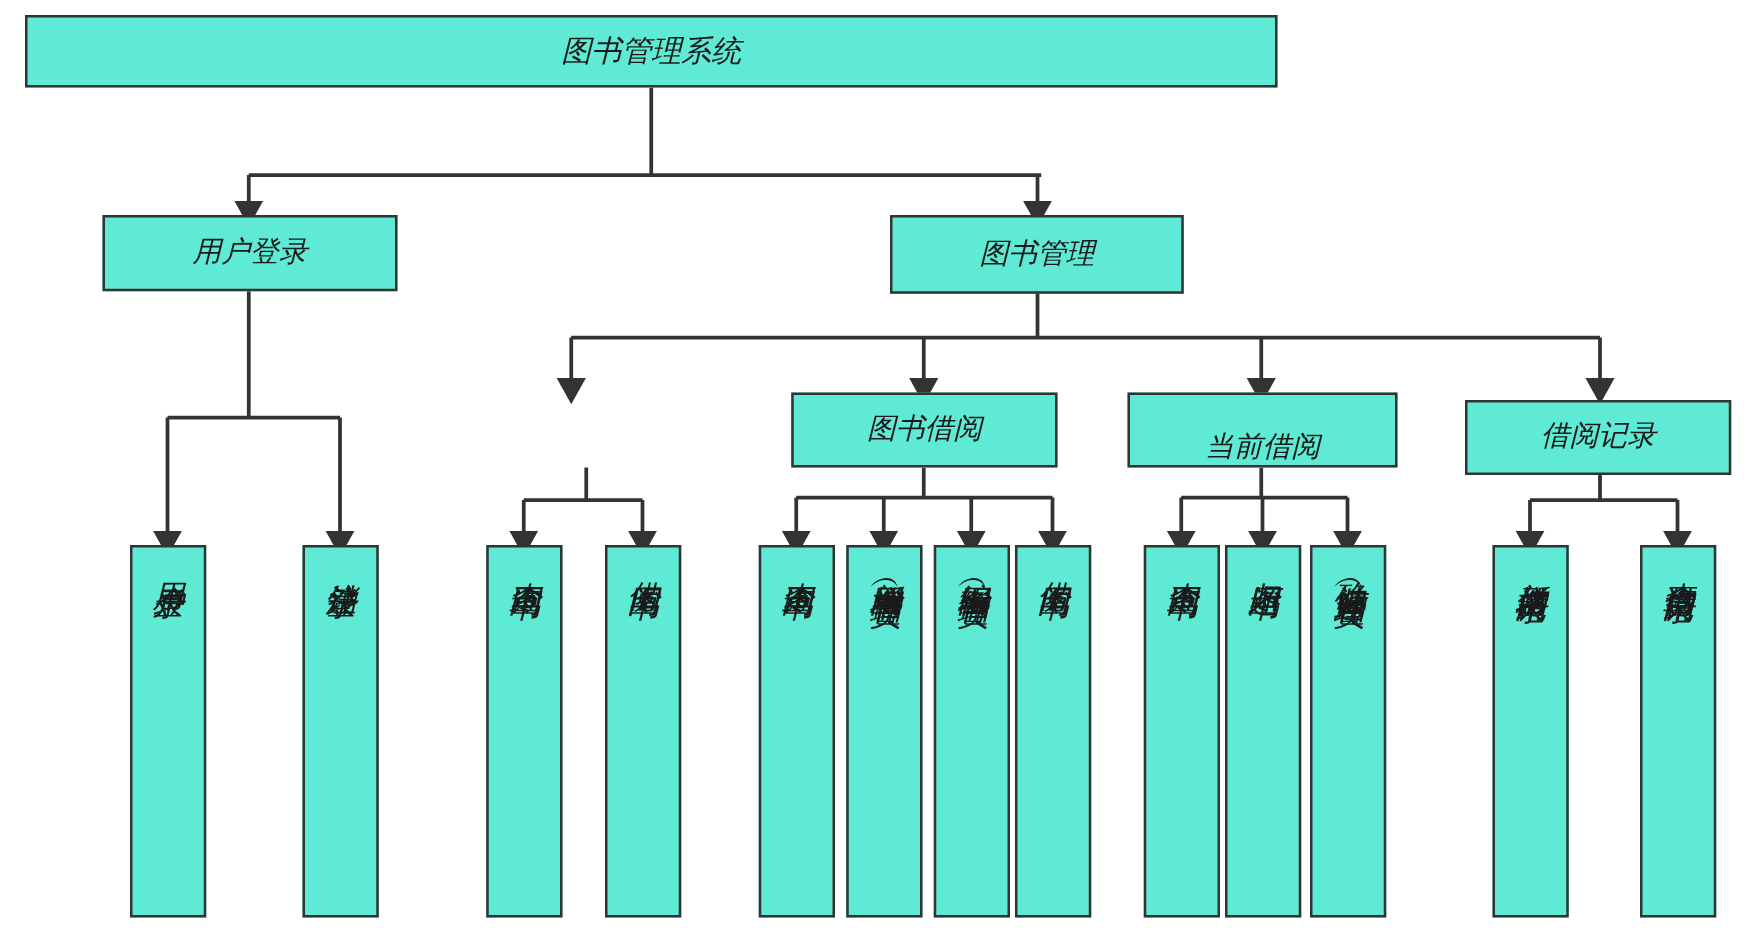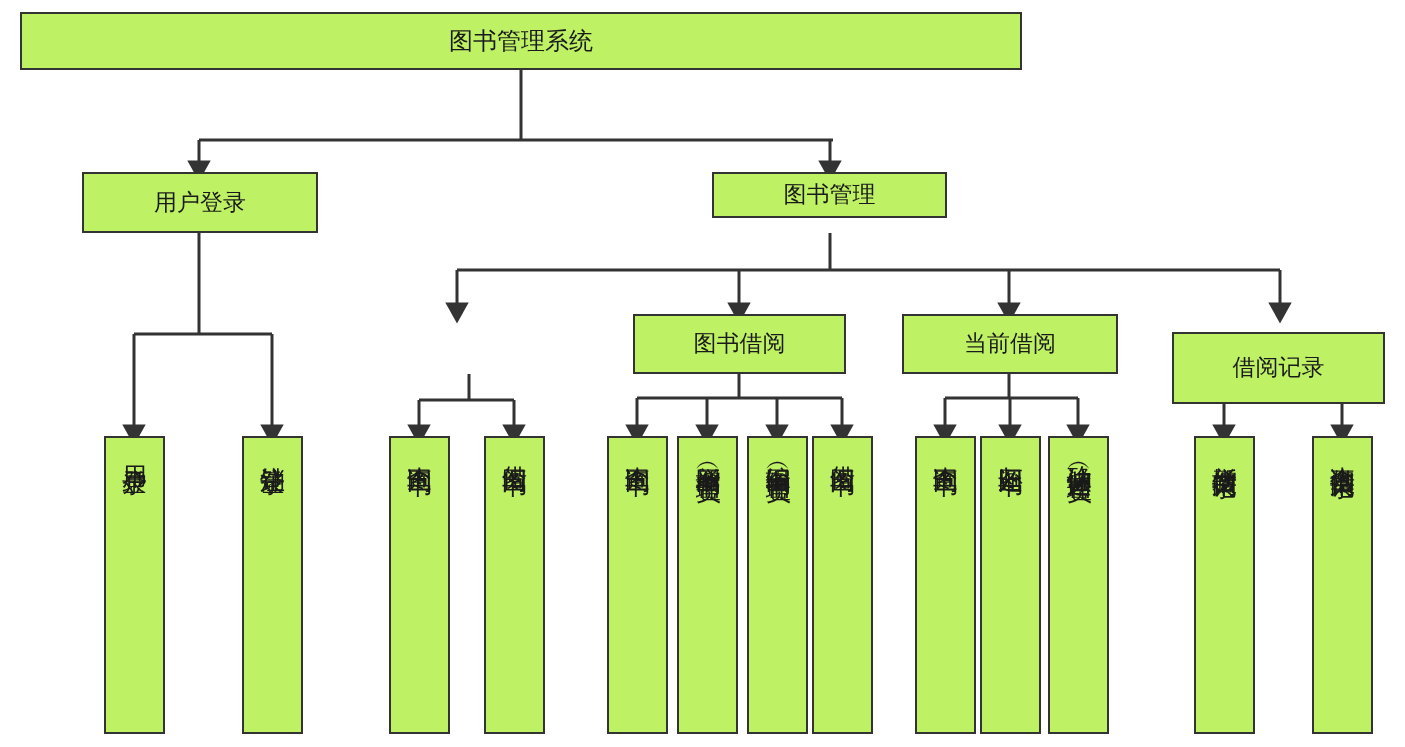--- a/index.html
+++ b/index.html
@@ -22,26 +22,27 @@
     position: absolute;
     left: 0;
     top: 0;
     width: 1405px;
     height: 747px;
     pointer-events: none;
   }
   .node {
     position: absolute;
     box-sizing: border-box;
-    background: #bef264;
+    background: #5eead4;
     border: 2px solid #333333;
     display: flex;
     align-items: center;
     justify-content: center;
     z-index: 3;
+    font-style: italic;
   }
   .node .node-label {
     color: #1a1a1a;
     text-align: center;
     line-height: 1.18;
     white-space: pre;
   }
   
   .node.horiz .node-label {
     font-size: 23px;
@@ -131,34 +132,34 @@
   </svg>
 
   <div class="node horiz title-node" style="left:20px; top:12px; width:1002px; height:58px;">
     <span class="node-label">图书管理系统</span>
   </div>
 
   <div class="node horiz" style="left:82px; top:172px; width:236px; height:61px;">
     <span class="node-label">用户登录</span>
   </div>
 
-  <div class="node horiz" style="left:712px; top:172px; width:235px; height:46px;">
+  <div class="node horiz" style="left:712px; top:172px; width:235px; height:63px;">
     <span class="node-label">图书管理</span>
   </div>
 
 
   <div class="node horiz" style="left:633px; top:314px; width:213px; height:60px;">
     <span class="node-label">图书借阅</span>
   </div>
 
-  <div class="node horiz" style="left:902px; top:314px; width:216px; height:60px;">
+  <div class="node horiz" style="left:902px; top:314px; width:216px; height:60px;align-items:flex-end;">
     <span class="node-label">当前借阅</span>
   </div>
 
-  <div class="node horiz" style="left:1172px; top:332px; width:213px; height:72px;">
+  <div class="node horiz" style="left:1172px; top:320px; width:213px; height:60px;">
     <span class="node-label">借阅记录</span>
   </div>
 
   <div class="node vert" style="left:104px; top:436px; width:61px; height:298px;">
     <span class="node-label">用户登录</span>
   </div>
 
   <div class="node vert" style="left:242px; top:436px; width:61px; height:298px;">
     <span class="node-label">注销登录</span>
   </div>

